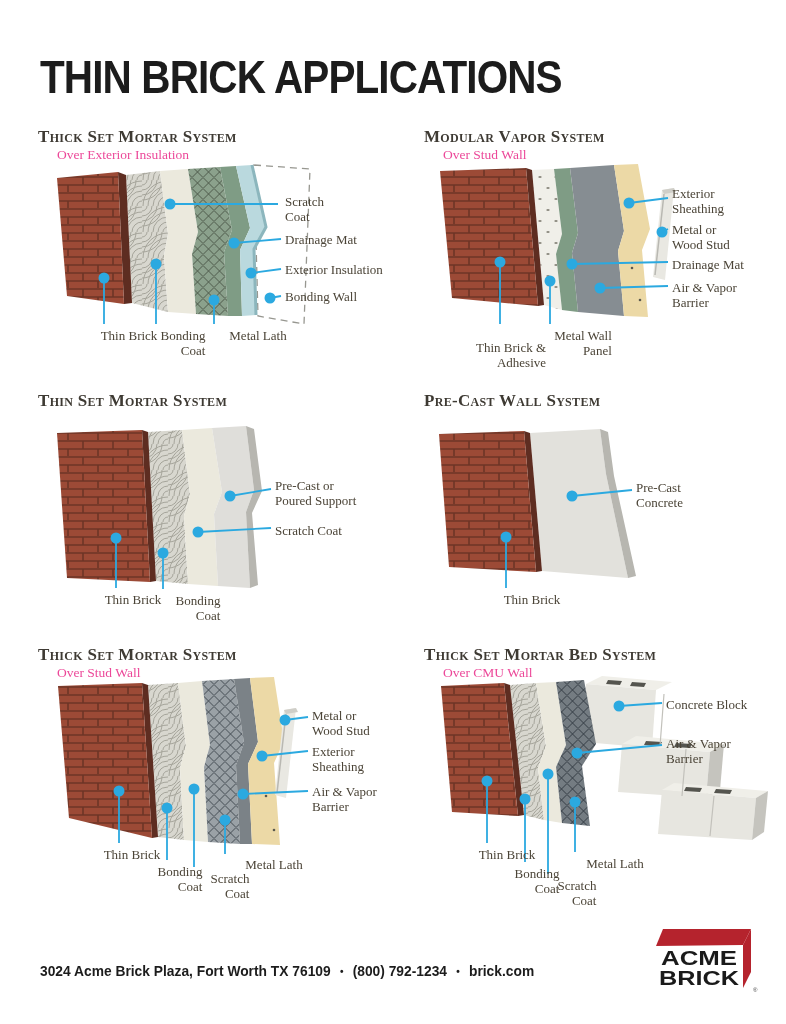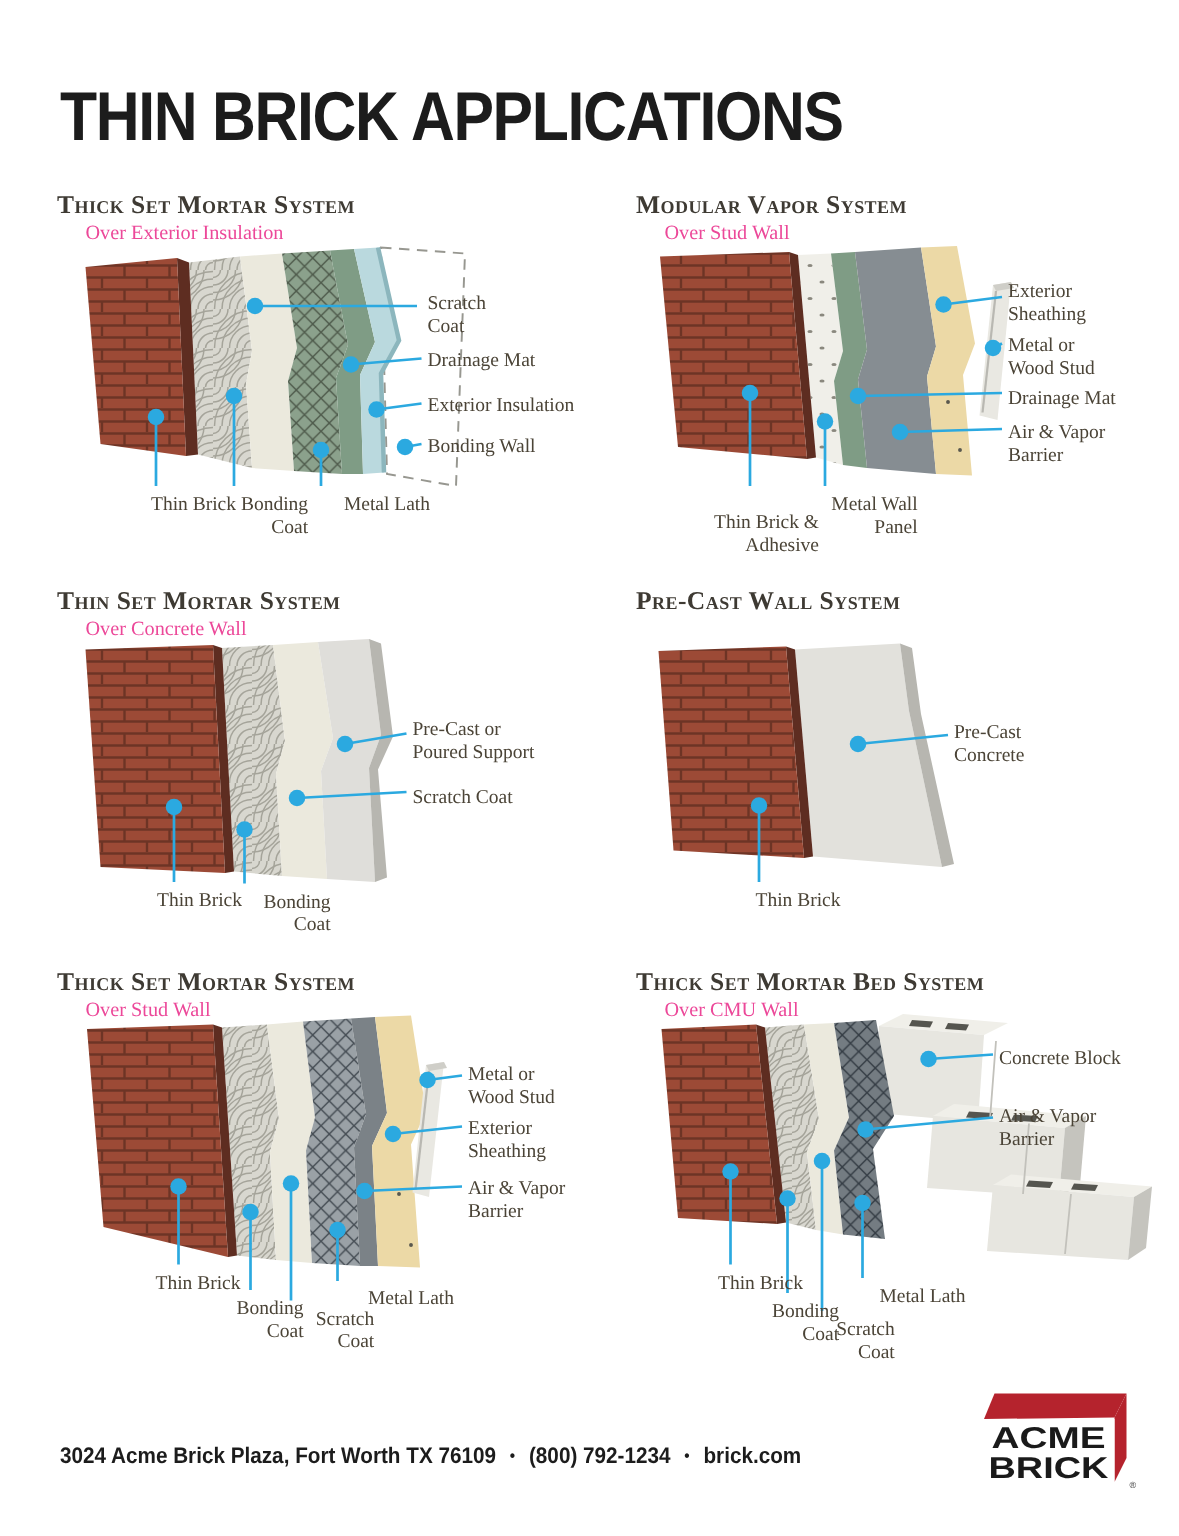--- a/index.html
+++ b/index.html
@@ -168,21 +168,20 @@
           <circle cx="192" cy="104" r="5.5"></circle>
         <line x1="160" y1="140" x2="233" y2="136"></line>
           <circle cx="160" cy="140" r="5.5"></circle>
         <line x1="78" y1="146" x2="78" y2="196"></line>
           <circle cx="78" cy="146" r="5.5"></circle>
         <line x1="125" y1="161" x2="125" y2="197"></line>
           <circle cx="125" cy="161" r="5.5"></circle>
       </g>
     </svg>
     <h2>Thin Set Mortar System</h2>
-    <div class="sub">Over Concrete Wall</div>
     <div class="lbl" style="left:237px;top:86px">Pre-Cast or
 Poured Support</div>
     <div class="lbl" style="left:237px;top:131px">Scratch Coat</div>
     <div class="lbl lblc" style="left:70px;top:200px">Thin Brick</div>
     <div class="lbl lblc" style="left:135px;top:201px">Bonding
 Coat</div>
   </div>
 
   <div class="sec" style="left:424px;top:392px;height:230px">
     <svg class="diag" width="358" height="230" viewBox="0 0 358 230">

